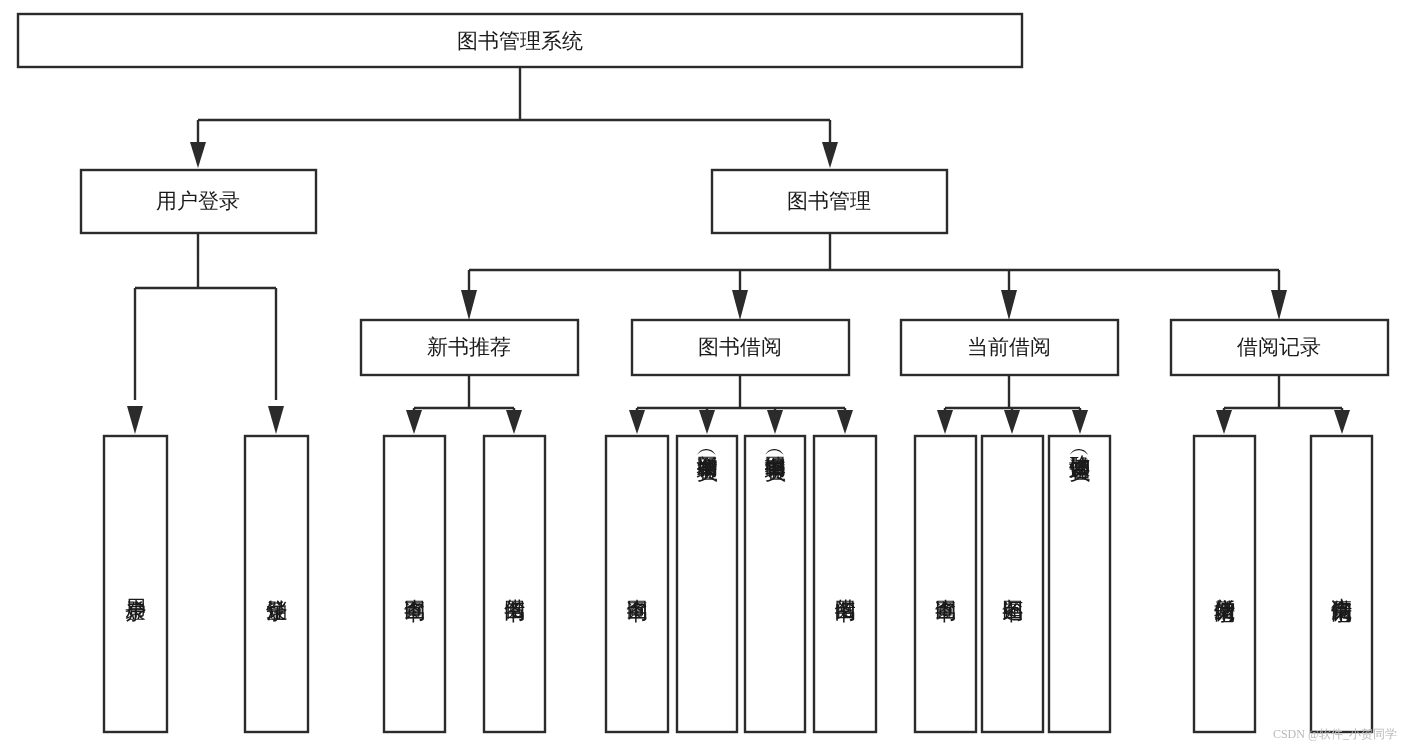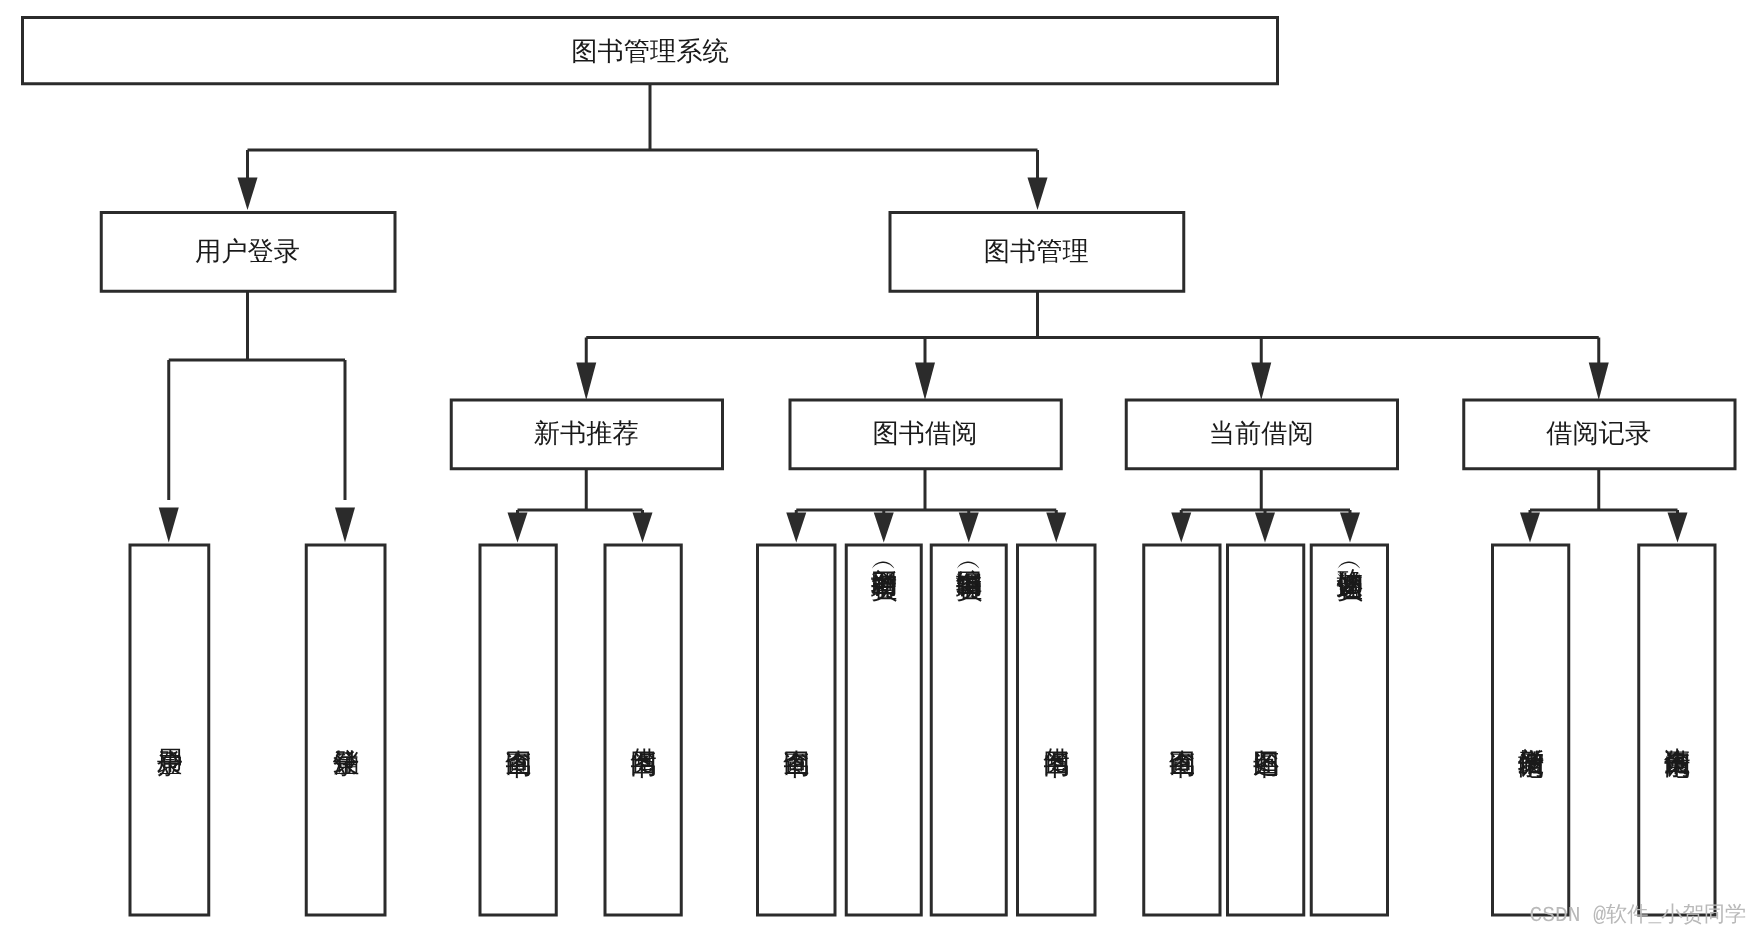--- a/index.html
+++ b/index.html
@@ -62,22 +62,22 @@
     writing-mode: vertical-rl;
     text-orientation: upright;
     letter-spacing: 1px;
     white-space: nowrap;
     text-align: center;
   }
   .watermark {
     position: absolute;
     right: 8px;
     bottom: 4px;
-    font-family: Liberation Mono, monospace;
-    font-size: 17px;
+    font-family: Liberation Serif, serif;
+    font-size: 12px;
     color: #b9b9b9;
     white-space: nowrap;
     pointer-events: none;
   }
 </style>
 </head>
 <body>
 
 <div id="diagram-root">
 

